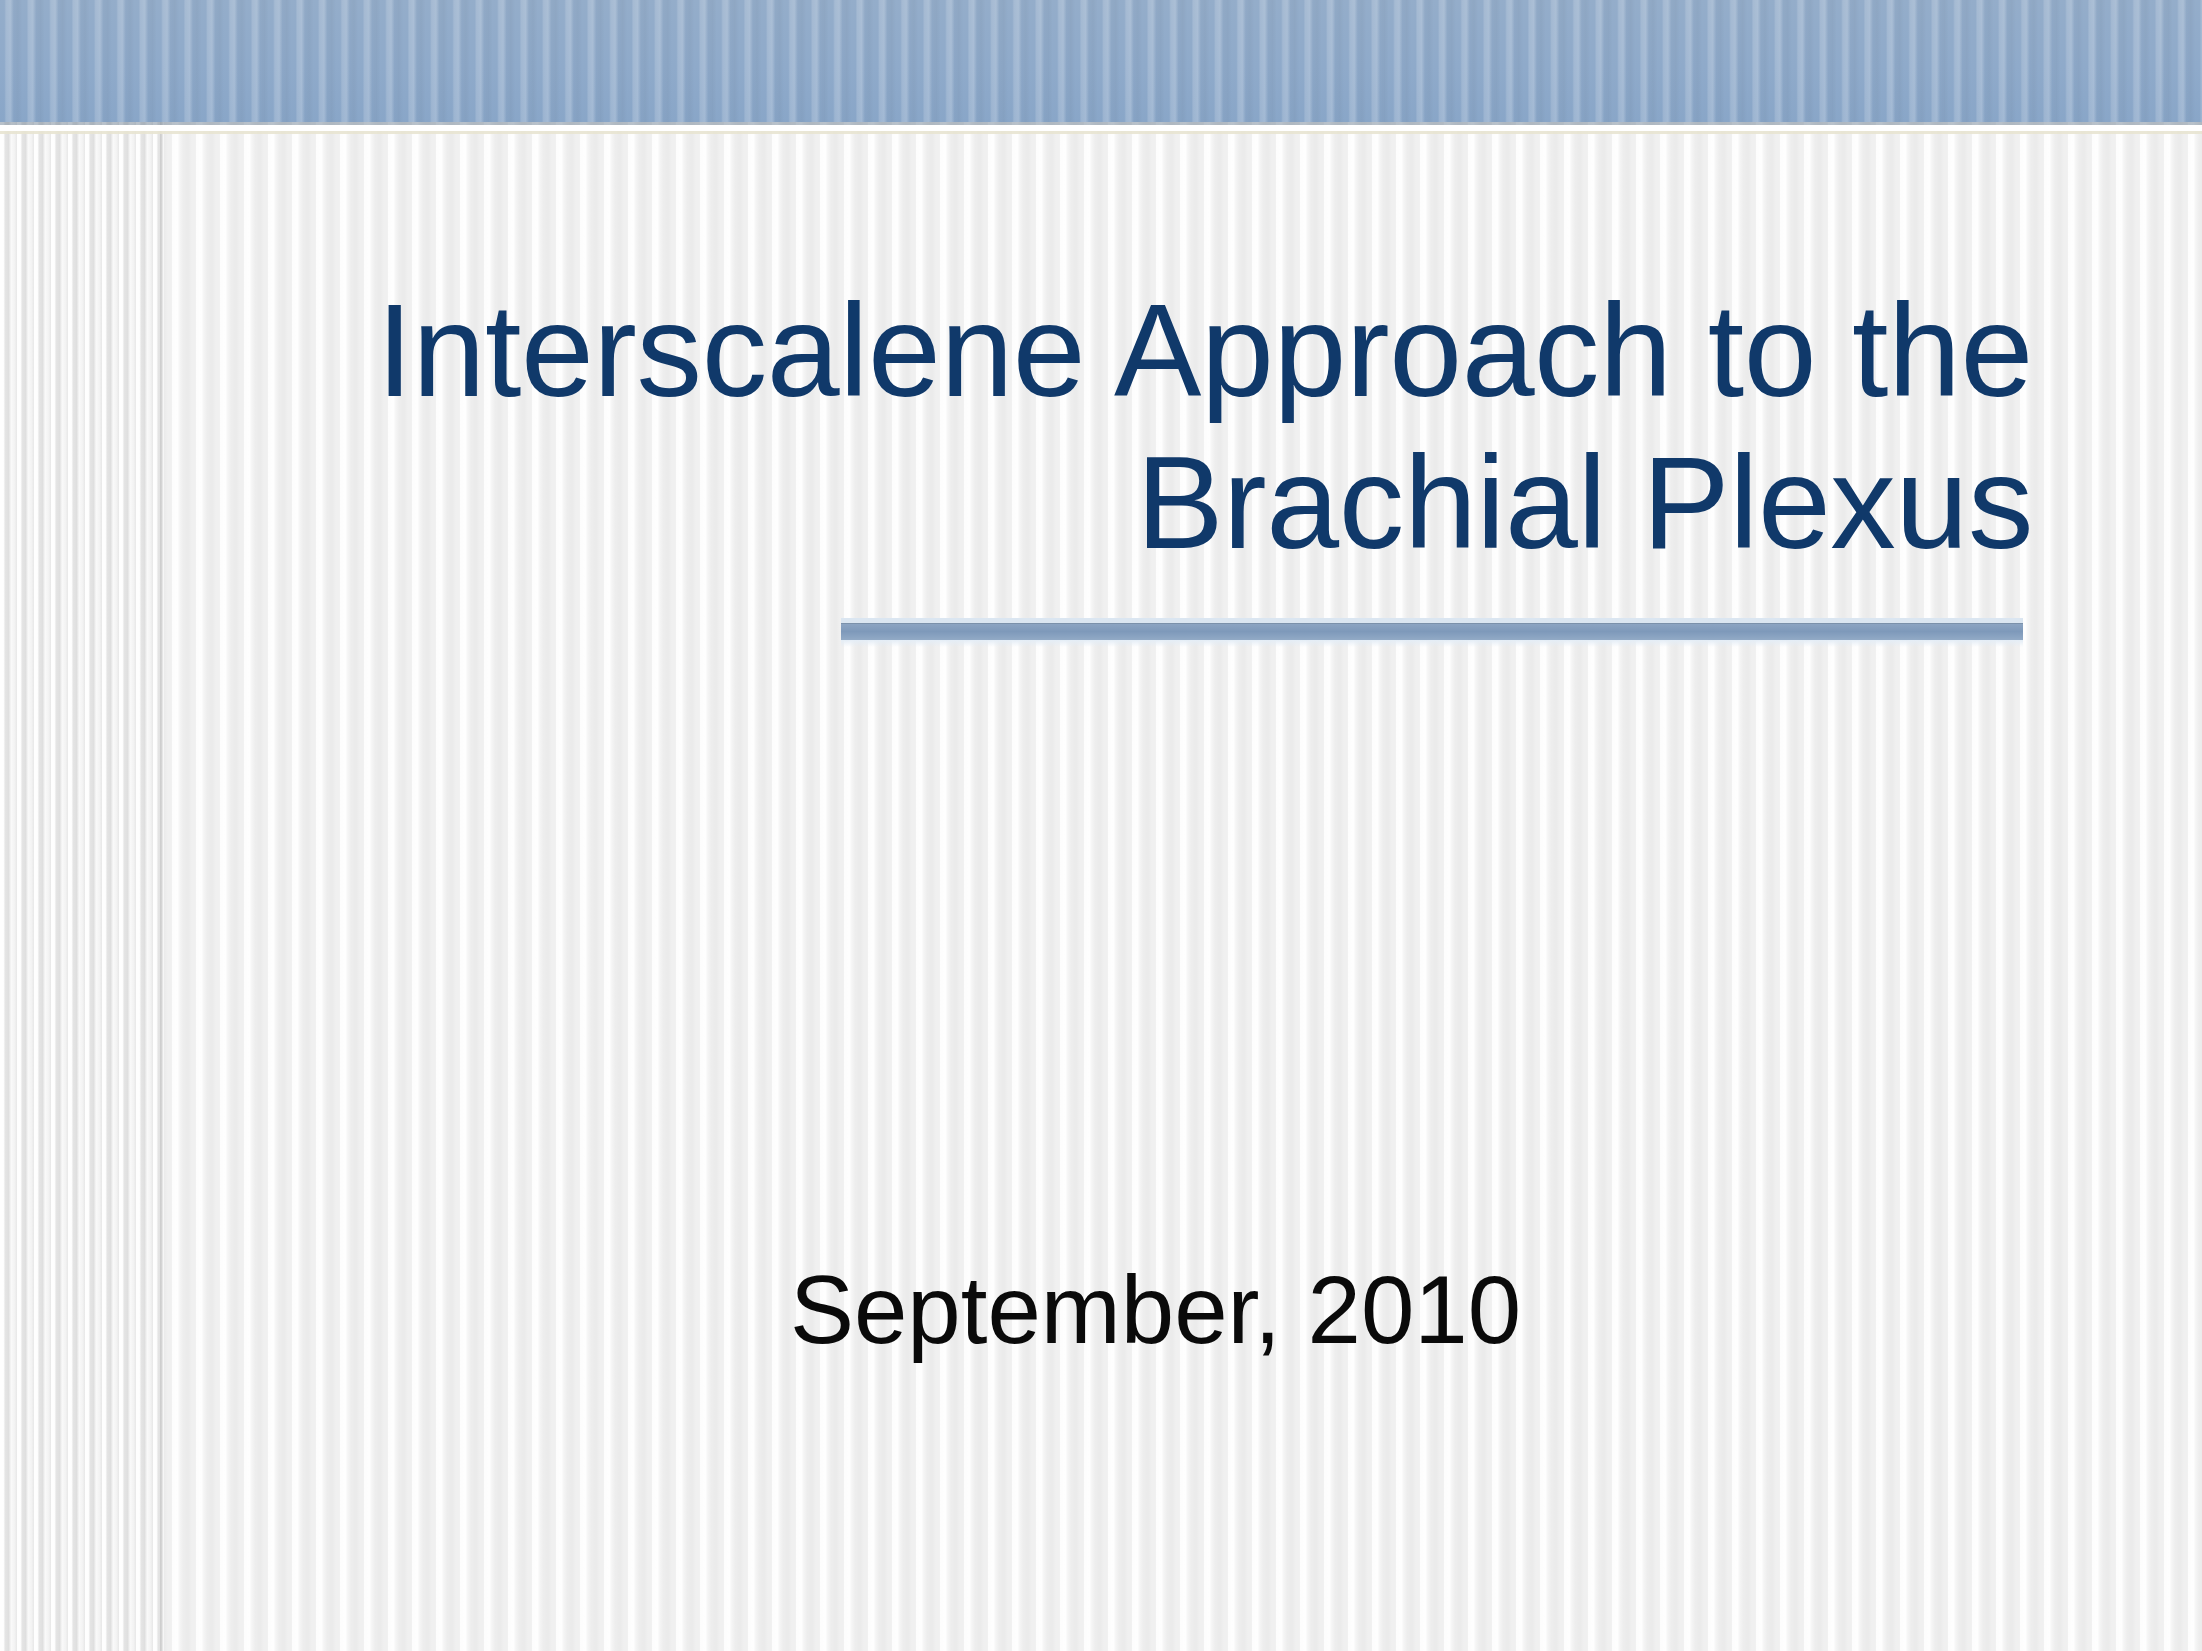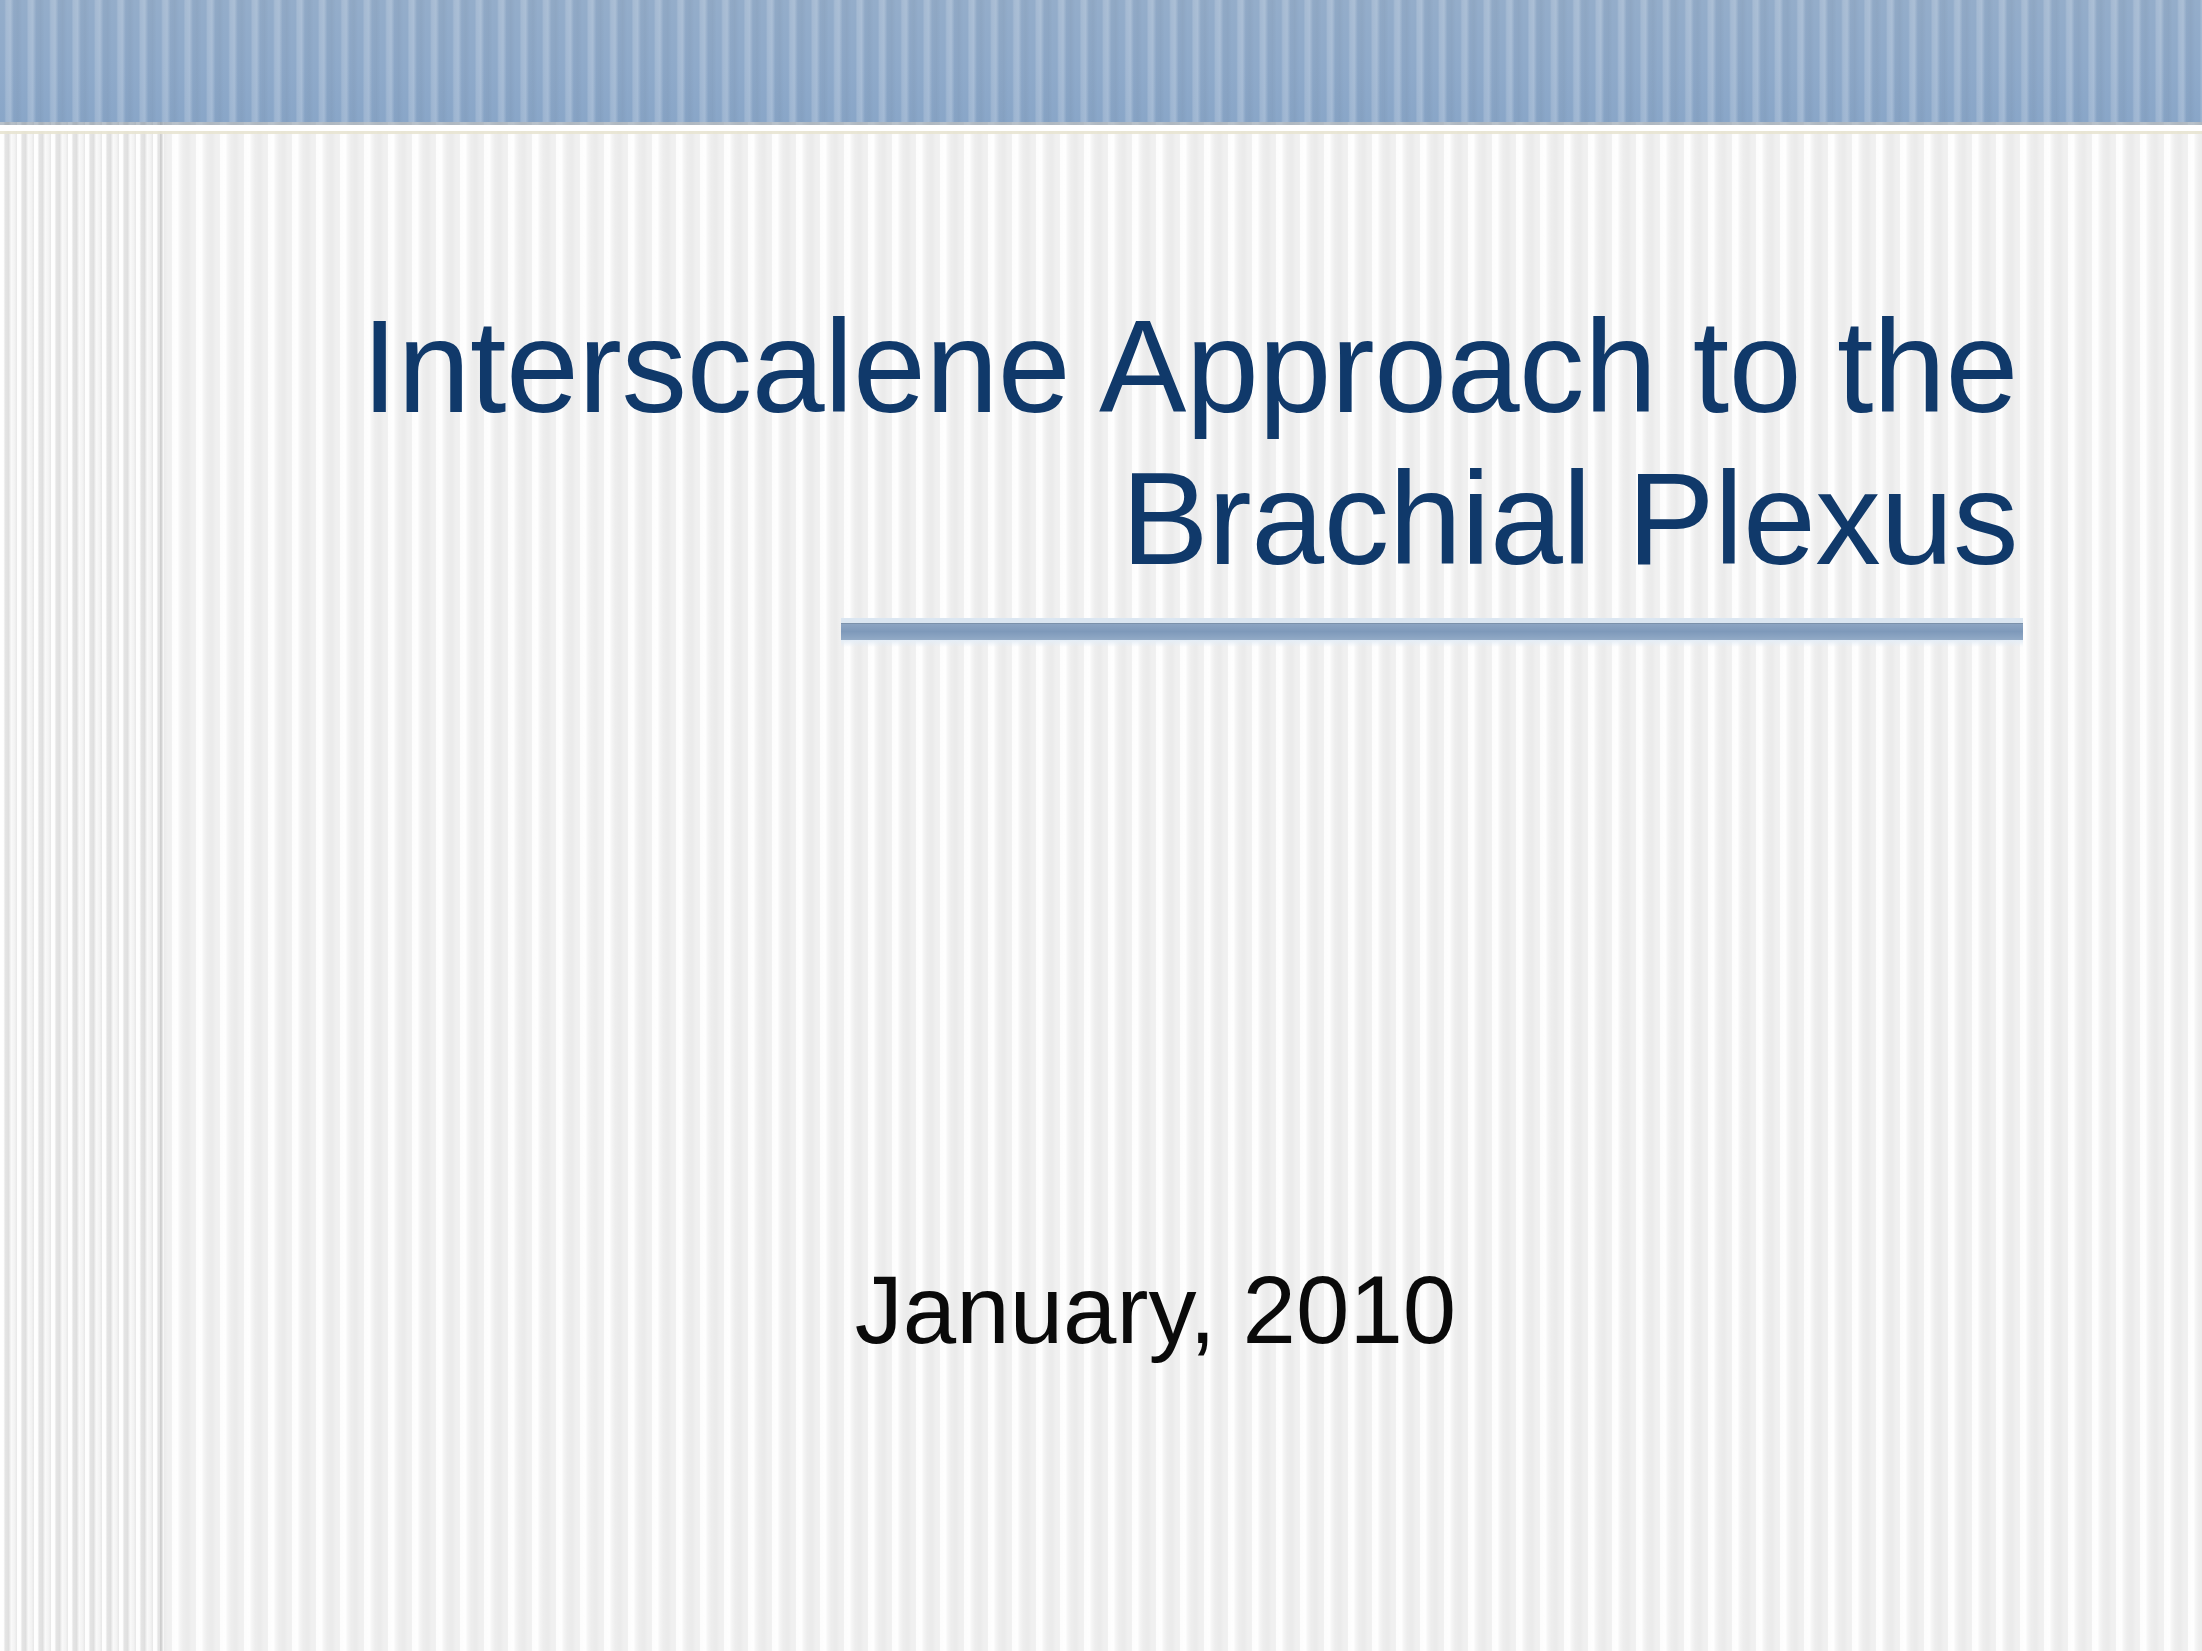--- a/index.html
+++ b/index.html
@@ -117,25 +117,24 @@
     top: 131px;
     width: 100%;
     height: 3.4px;
     background: #e8e4d2;
     opacity: 0.9;
   }
 
   
   .title-block {
     position: absolute;
-    left: 293px;
+    left: 308px;
     top: 275px;
     width: 1725px;
     text-align: right;
-    margin-top: 16px;
   }
 
   .slide-title {
     margin: 0;
     font-family: "Liberation Sans", sans-serif;
     font-weight: normal;
     font-size: 131px;
     line-height: 1.16;
     letter-spacing: -0.4px;
     color: #10396A;
@@ -218,17 +217,17 @@
 Brachial Plexus</h1>
   </div>
 
   <div class="title-rule-wrap">
     <div class="title-rule-glow-top"></div>
     <div class="title-rule"></div>
     <div class="title-rule-glow-bottom"></div>
   </div>
 
   <div class="subtitle-block">
-    <p class="slide-subtitle">January, 2010</p>
+    <p class="slide-subtitle">September, 2010</p>
   </div>
 
 </div>
 
 
 </body></html>

